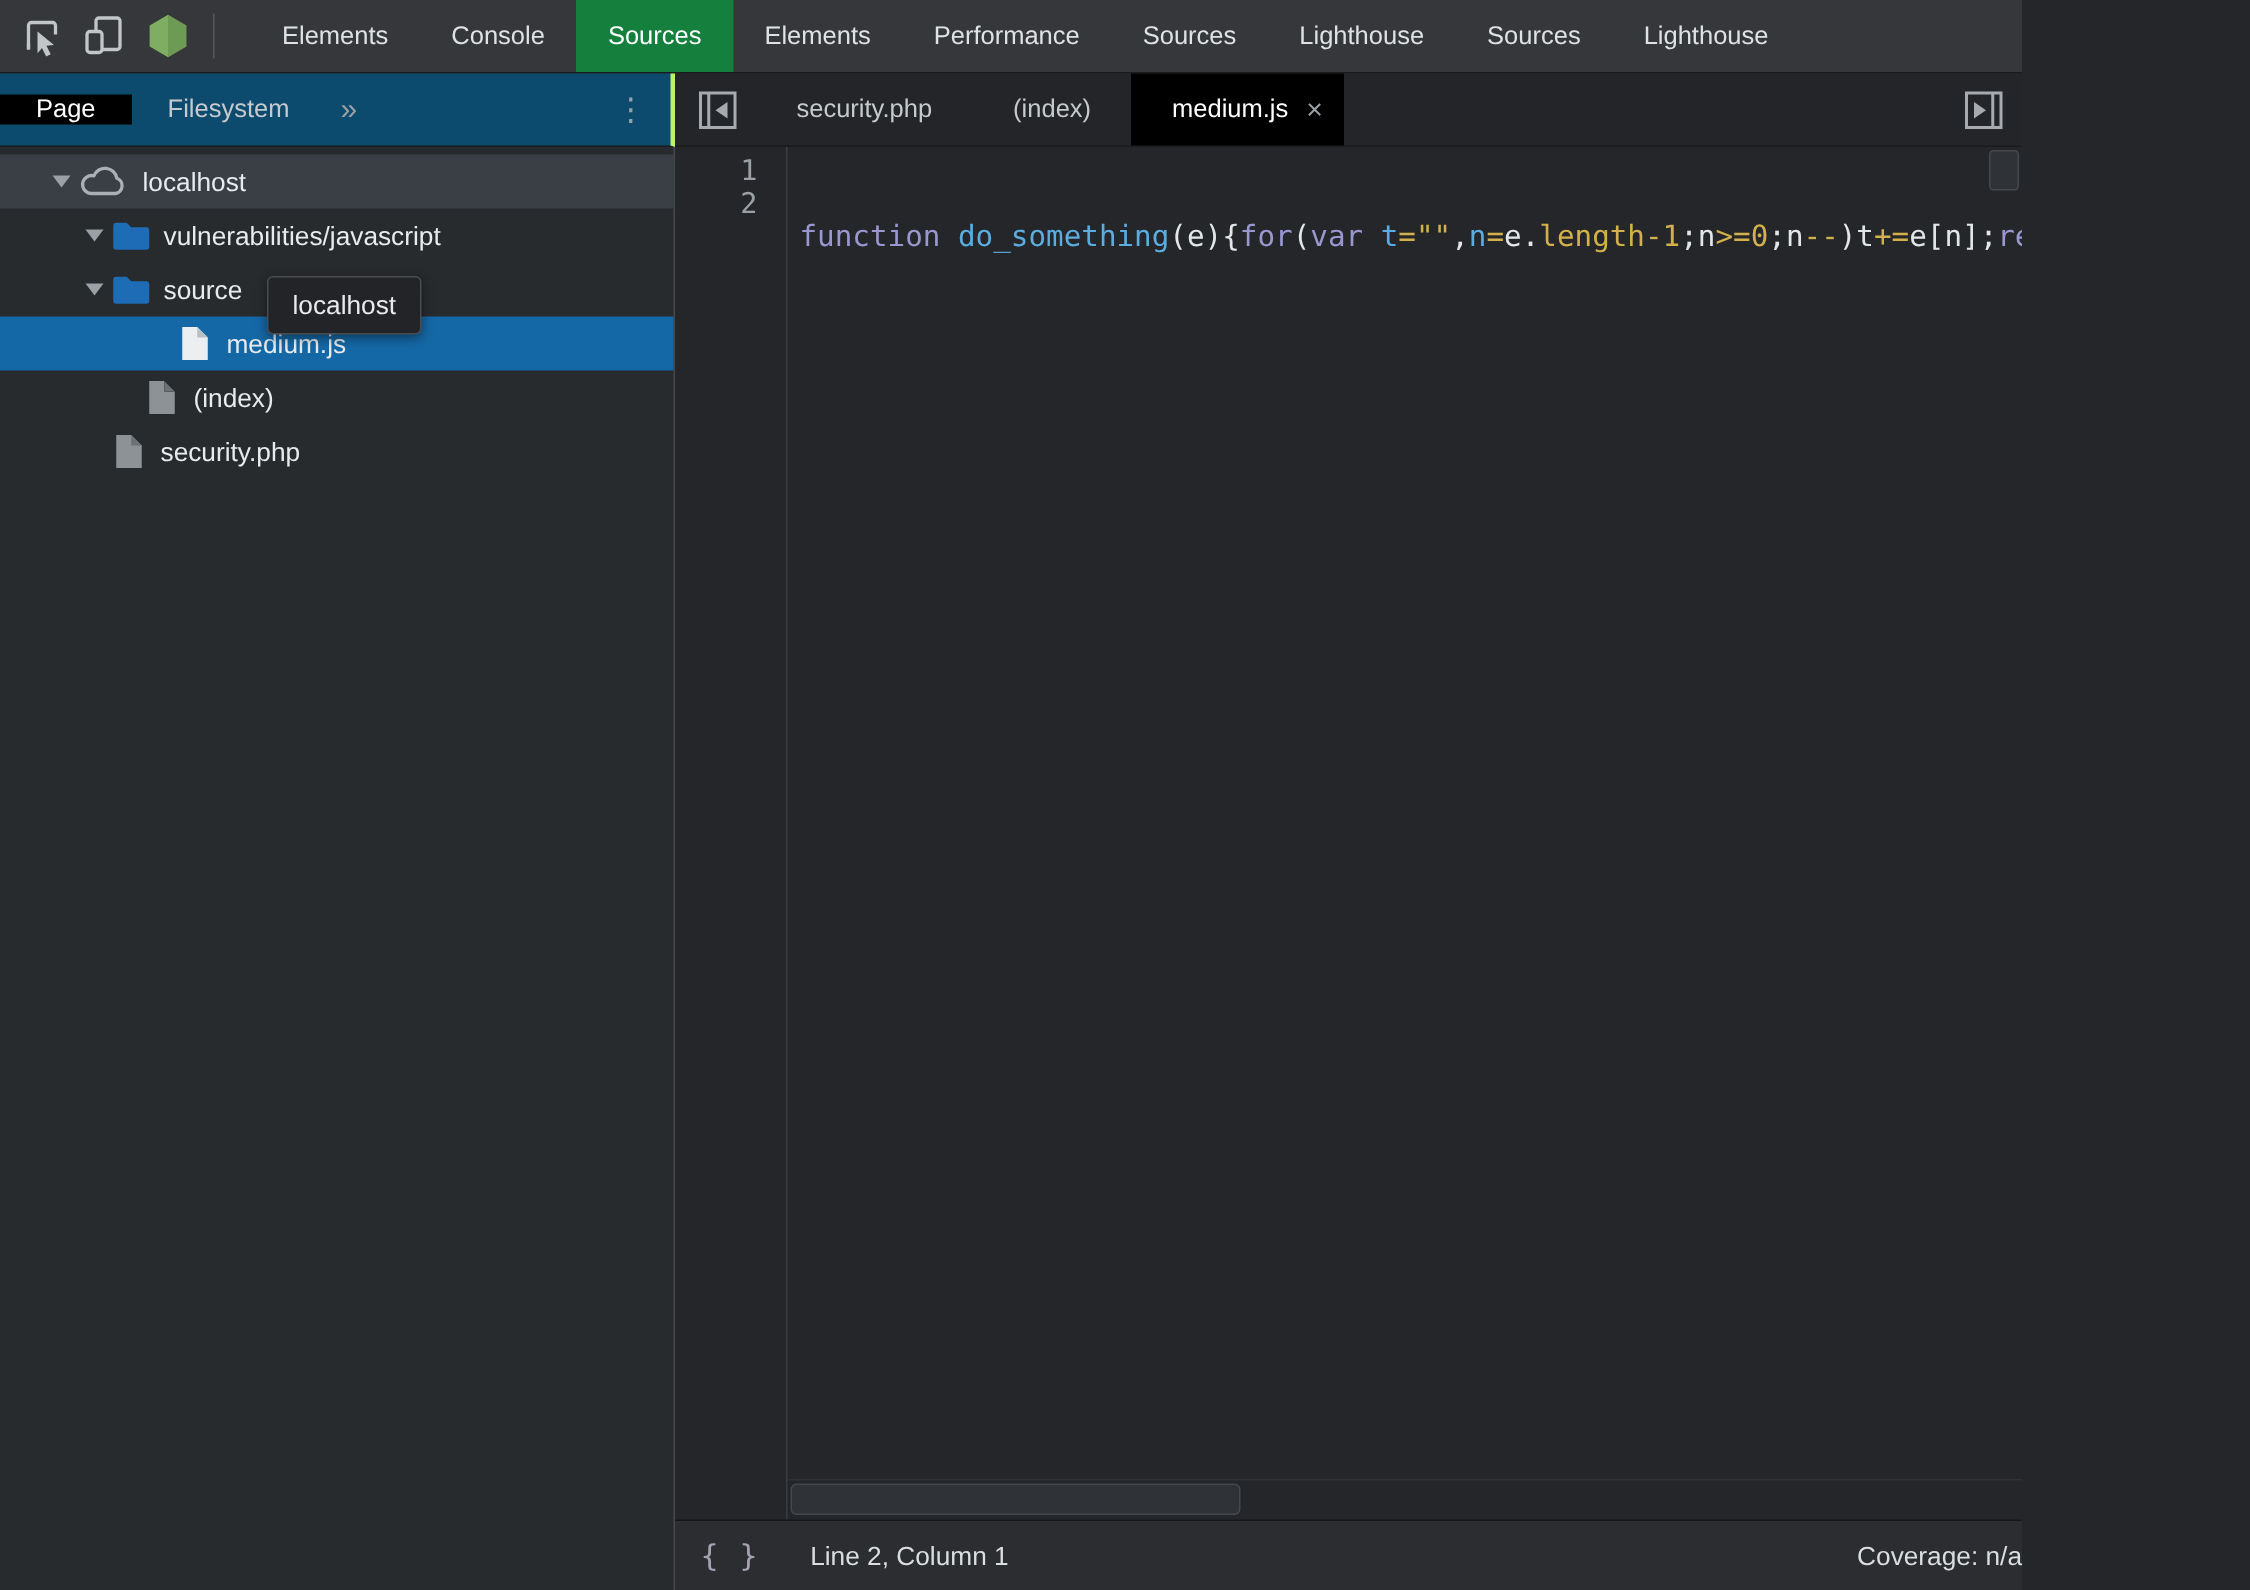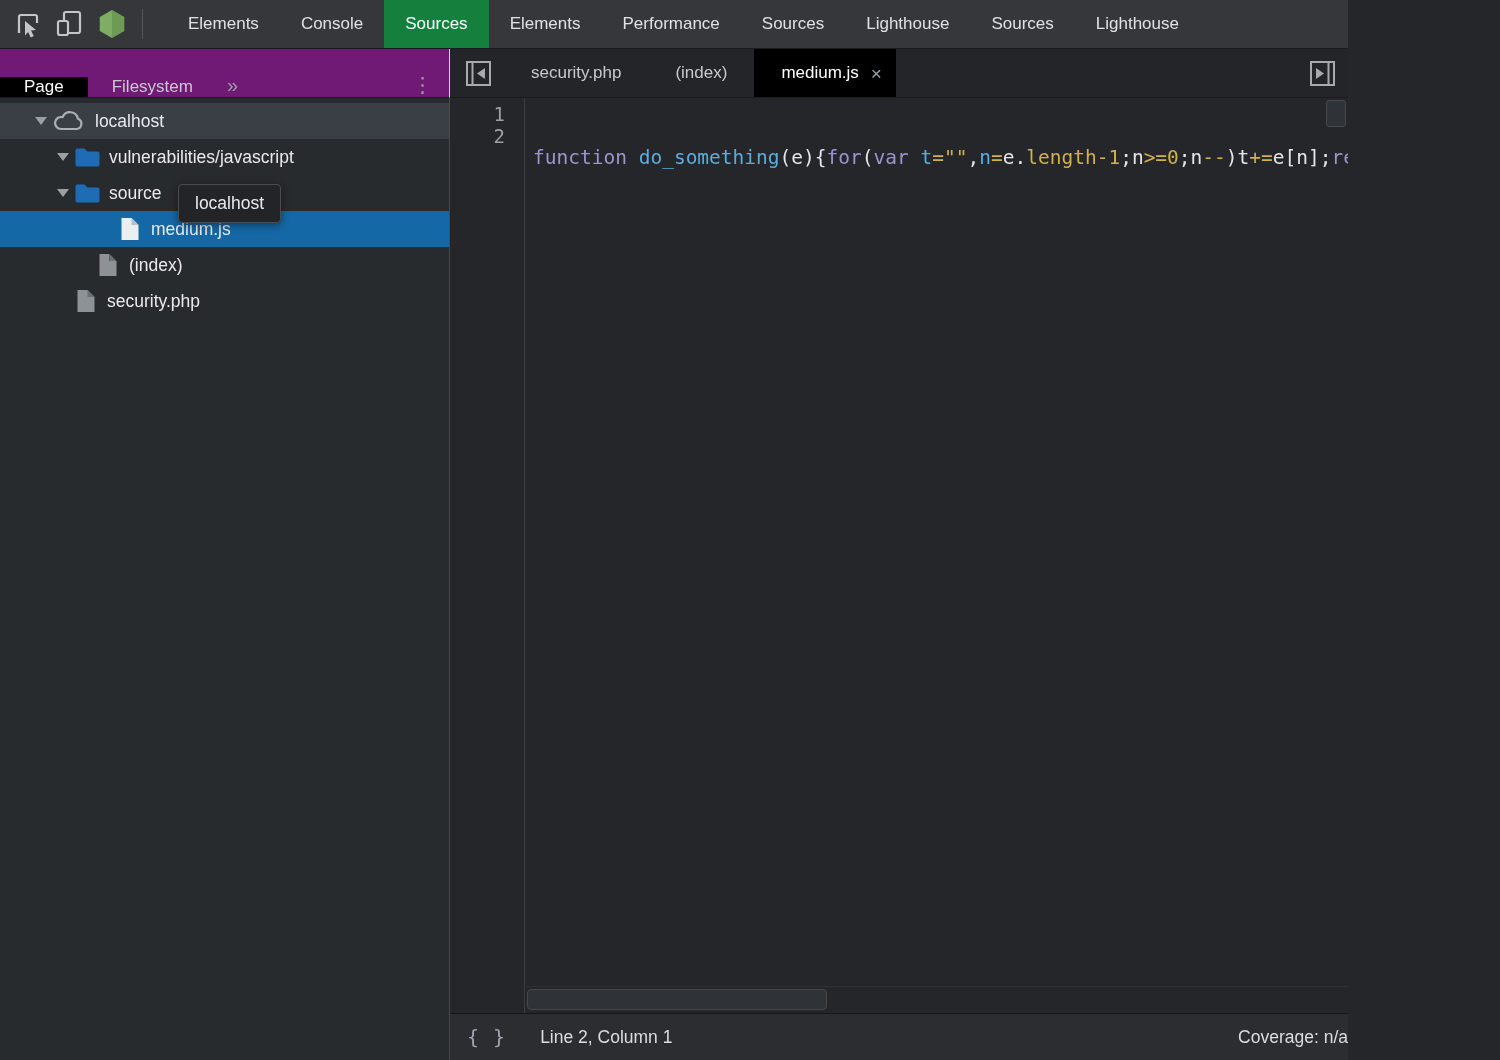--- a/index.html
+++ b/index.html
@@ -13,22 +13,22 @@
   .tb-icons { display:flex; align-items:center; padding-left:12px; }
   .tb-icon { width:32px; height:32px; display:flex; align-items:center; justify-content:center;
     margin-right:10px; }
   .tb-sep { width:1px; height:30px; background:#55585b; margin:auto 10px auto 4px; }
   .main-tabs { display:flex; align-items:stretch; margin-left:14px; }
   .main-tab { display:flex; align-items:center; padding:0 21px; font-size:17px; color:#dfe2e5; cursor:default; }
   .main-tab.selected { background:#15803d; color:#fff; }
 
   
   .sub-row { height:49px; display:flex; flex:0 0 auto; }
-  .sidebar-header { width:450px; flex:0 0 450px; background:#701a75; border-right:1px solid #bef264;
-    border-bottom:1px solid #1a1b1d; display:flex; align-items:flex-end; }
+  .sidebar-header { width:450px; flex:0 0 450px; background:#0c4a6e; border-right:3px solid #bef264;
+    border-bottom:1px solid #1a1b1d; display:flex; align-items:center; }
   .sb-tab { display:flex; align-items:center; padding:0 24px; font-size:17px; color:#c7cacd; }
   .sb-tab.selected { background:#000; color:#fff; }
   .sb-more { display:flex; align-items:center; font-size:20px; color:#9aa0a6; padding:0 10px; }
   .sb-spacer { flex:1; }
   .sb-menu { display:flex; align-items:center; font-size:21px; color:#9aa0a6; padding:0 16px; letter-spacing:0; }
 
   .editor-tabbar { flex:1; background:#232528; border-bottom:1px solid #1a1b1d;
     display:flex; align-items:stretch; }
   .nav-toggle { display:flex; align-items:center; padding:0 12px 0 15px; }
   .ed-tab { display:flex; align-items:center; padding:0 27px; font-size:17px; color:#c7cacd; }

